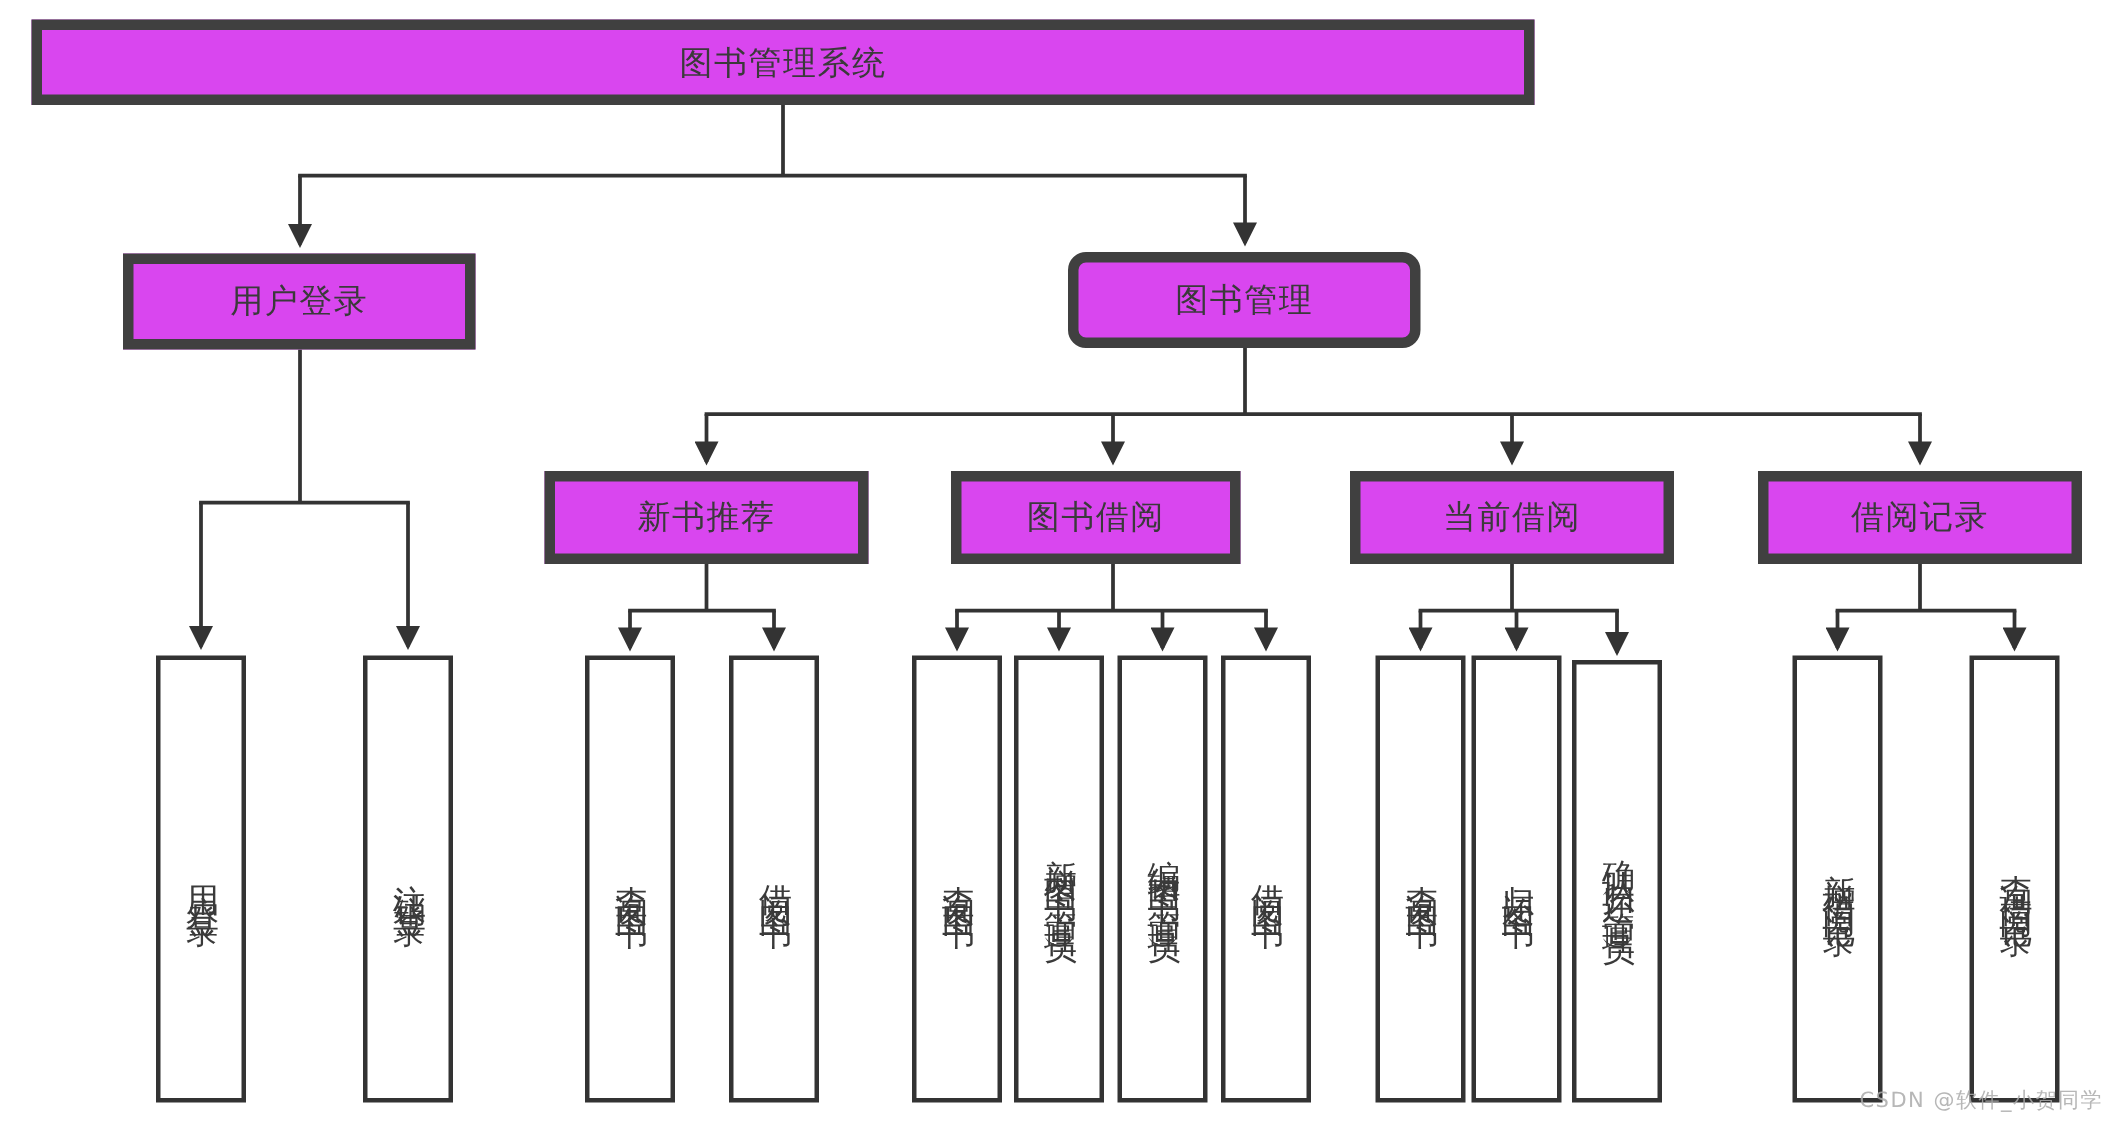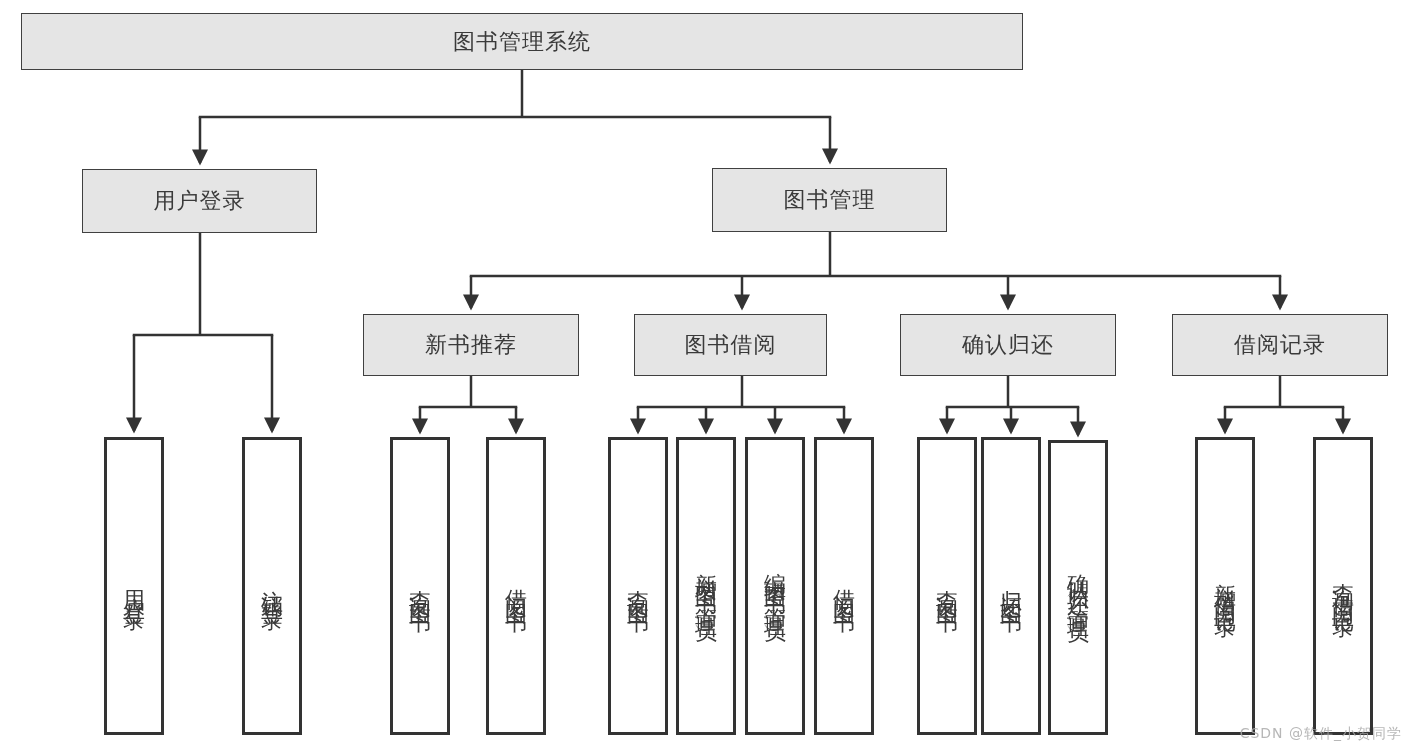--- a/index.html
+++ b/index.html
@@ -8,22 +8,22 @@
     background: #ffffff;
     font-family: "DejaVu Sans", "Liberation Sans", sans-serif;
     position: relative;
     overflow: hidden;
   }
   #canvas { position: absolute; left: 0; top: 0; width: 1405px; height: 747px; }
   #connectors { position: absolute; left: 0; top: 0; pointer-events: none; }
   .hbox {
     position: absolute;
     box-sizing: border-box;
-    border: 1px solid #404040;
-    background: #e5e5e5;
+    border: 7px solid #404040;
+    background: #d946ef;
     display: flex;
     align-items: center;
     justify-content: center;
     color: #3a3a3a;
     font-size: 22px;
     letter-spacing: 1px;
   }
   .vbox {
     position: absolute;
     box-sizing: border-box;
@@ -38,21 +38,21 @@
     writing-mode: vertical-rl;
     text-orientation: mixed;
     font-size: 22px;
     letter-spacing: 7px;
     line-height: 1;
     white-space: nowrap;
   }
   
   #node-root   { left: 21px;  top: 13px;  width: 1002px; height: 57px; }
   #node-l2a    { left: 82px;  top: 169px; width: 235px;  height: 64px; }
-  #node-l2b    { left: 712px; top: 168px; width: 235px;  height: 64px; }
+  #node-l2b    { left: 712px; top: 168px; width: 235px;  height: 64px; border-radius: 12px; }
   #node-l3a    { left: 363px; top: 314px; width: 216px;  height: 62px; }
   #node-l3b    { left: 634px; top: 314px; width: 193px;  height: 62px; }
   #node-l3c    { left: 900px; top: 314px; width: 216px;  height: 62px; }
   #node-l3d    { left: 1172px;top: 314px; width: 216px;  height: 62px; }
   .vbox { top: 437px; height: 298px; width: 60px; }
   #node-u1 { left: 104px; }
   #node-u2 { left: 242px; }
   #node-n1 { left: 390px; }
   #node-n2 { left: 486px; }
   #node-b1 { left: 608px; }
@@ -139,21 +139,21 @@
     <span>图书管理</span>
   </div>
 
   <div id="node-l3a" class="hbox">
     <span>新书推荐</span>
   </div>
   <div id="node-l3b" class="hbox">
     <span>图书借阅</span>
   </div>
   <div id="node-l3c" class="hbox">
-    <span>确认归还</span>
+    <span>当前借阅</span>
   </div>
   <div id="node-l3d" class="hbox">
     <span>借阅记录</span>
   </div>
 
   <div id="node-u1" class="vbox">
     <span>用户登录</span>
   </div>
   <div id="node-u2" class="vbox">
     <span>注销登录</span>

